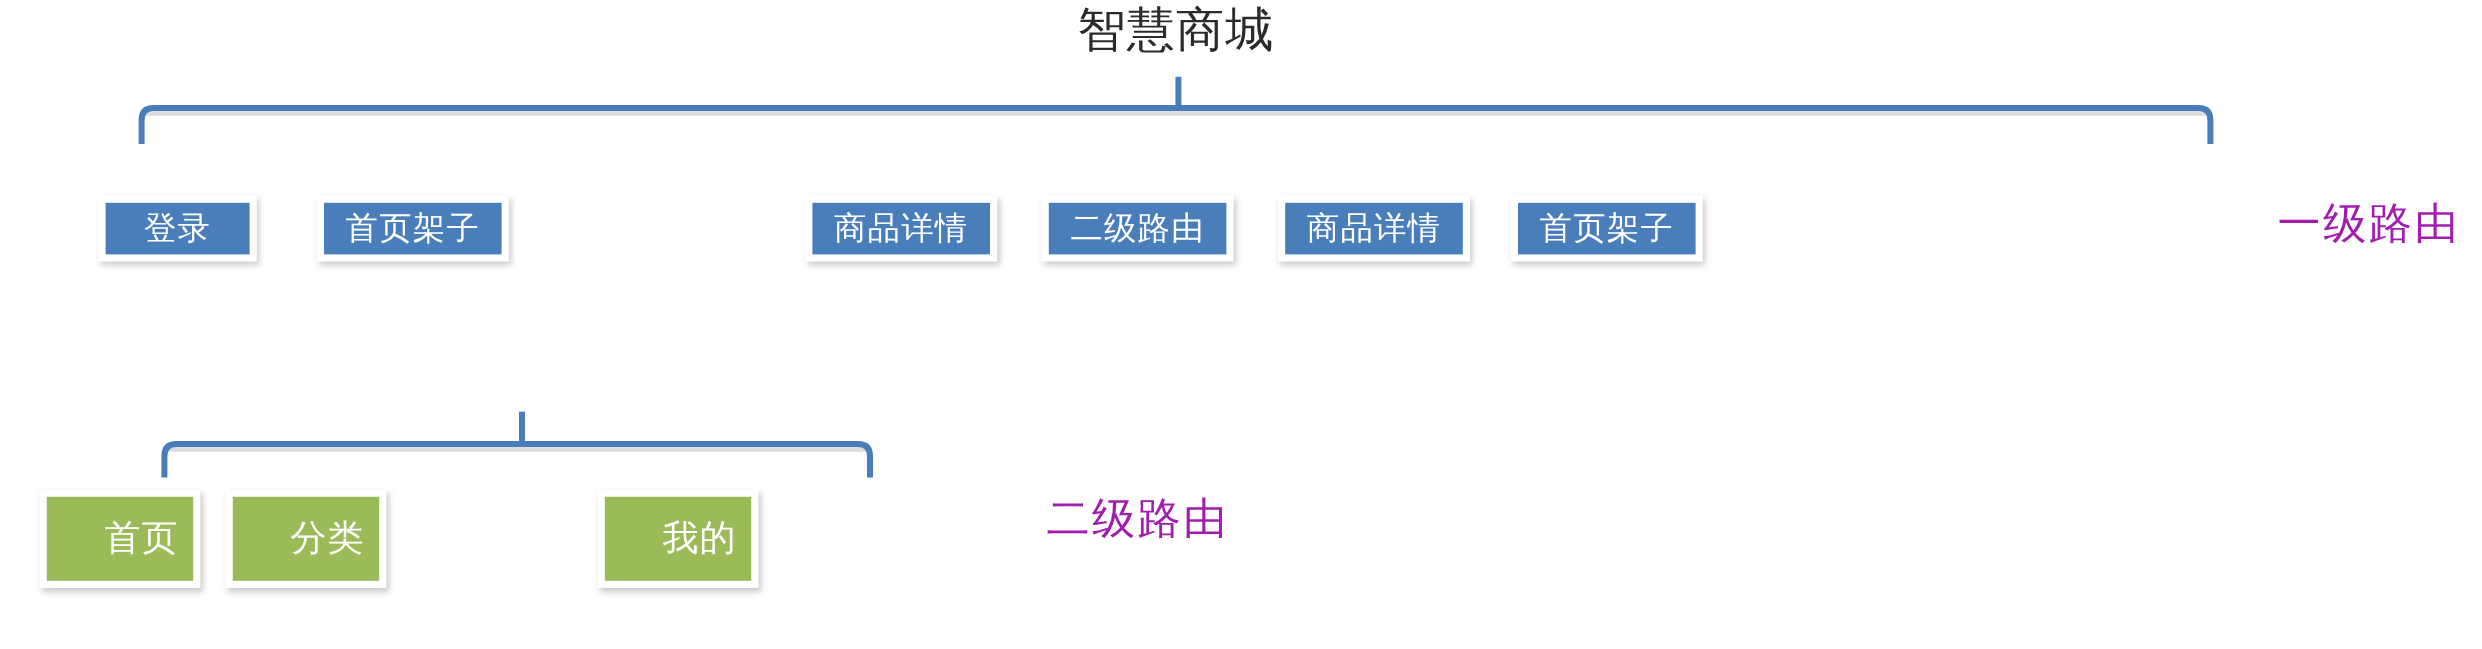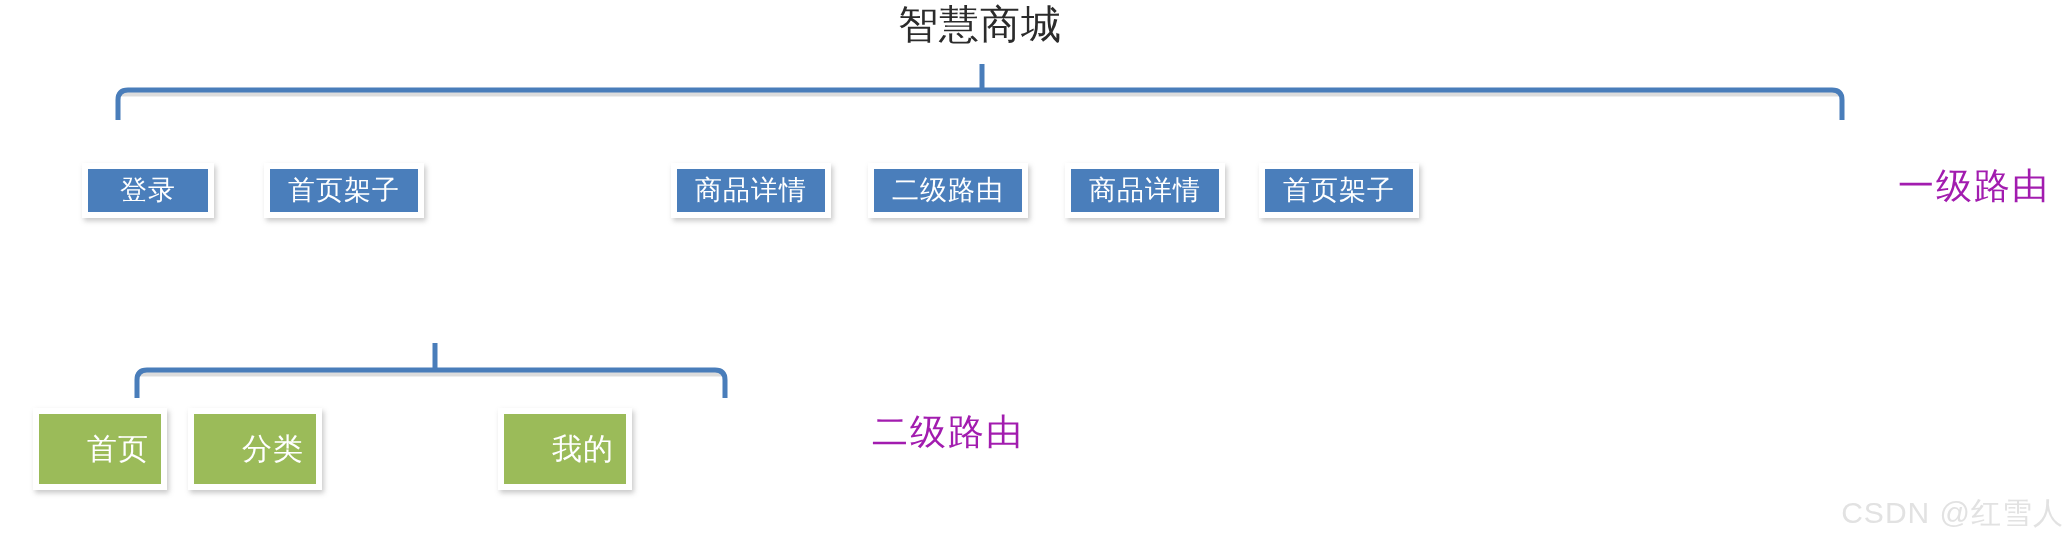--- a/index.html
+++ b/index.html
@@ -170,15 +170,14 @@
   </div>
   <div class="node level2" style="left:178px;">
     <div class="node-fill">分类</div>
   </div>
   <div class="node level2" style="left:488px;">
     <div class="node-fill">我的</div>
   </div>
 
   <div class="side-label" id="label-level2">二级路由</div>
 
-  <div class="watermark">CSDN @红雪人</div>
 
 </div>
 
 </body></html>

